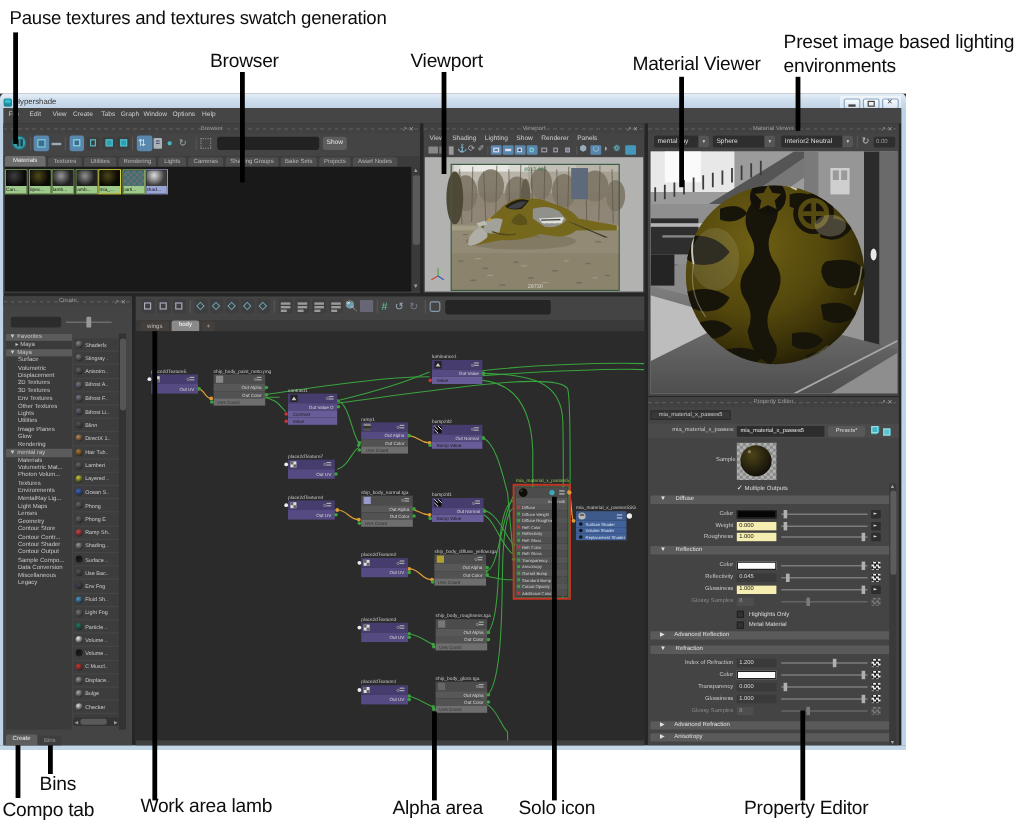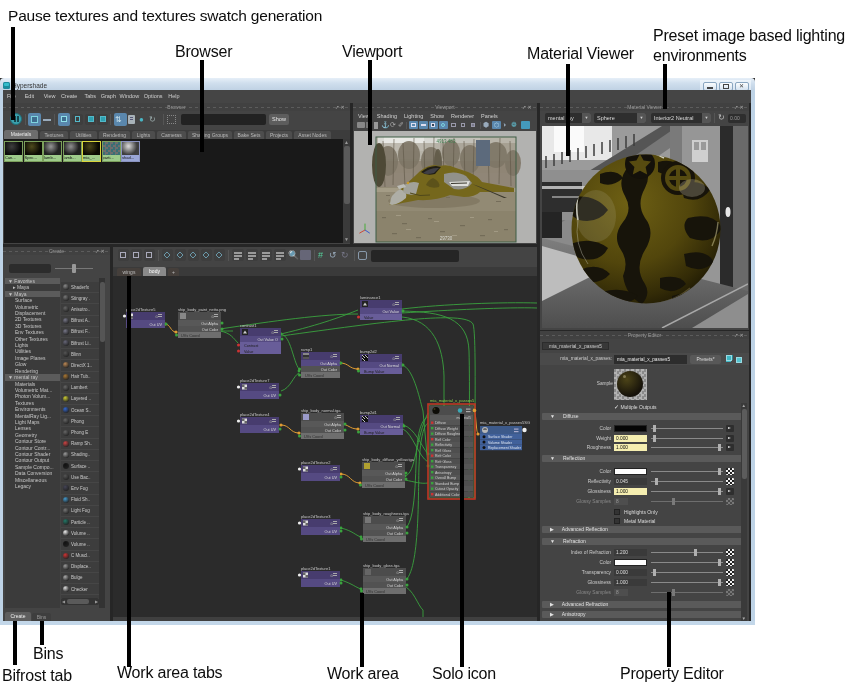--- a/index.html
+++ b/index.html
@@ -11,24 +11,24 @@
 .dash { background-image:repeating-linear-gradient(90deg,#5c5c5c 0 3px,transparent 3px 6px); background-size:100% 1px; background-repeat:no-repeat; background-position:0 4px; }
 </style>
 </head>
 <body>
 
 <div class="ann" style="left:8px; top:7px; font-size:15.5px;">Pause textures and textures swatch generation</div>
 <div class="ann" style="left:175px; top:43px;">Browser</div>
 <div class="ann" style="left:342px; top:43px;">Viewport</div>
 <div class="ann" style="left:527px; top:45px;">Material Viewer</div>
 <div class="ann" style="left:653px; top:26px; line-height:20px;">Preset image based lighting<br>environments</div>
-<div class="ann" style="left:2px; top:667px;">Bifrost tab</div>
+<div class="ann" style="left:2px; top:667px;">Compo tab</div>
 <div class="ann" style="left:33px; top:645px;">Bins</div>
-<div class="ann" style="left:117px; top:664px;">Work area tabs</div>
-<div class="ann" style="left:327px; top:665px;">Work area</div>
+<div class="ann" style="left:117px; top:664px;">Work area lamb</div>
+<div class="ann" style="left:327px; top:665px;">Alpha area</div>
 <div class="ann" style="left:432px; top:665px;">Solo icon</div>
 <div class="ann" style="left:620px; top:665px;">Property Editor</div>
 
 <div class="vline" style="left:11px; top:27px; height:93px;"></div>
 <div class="vline" style="left:200px; top:60px; height:92px;"></div>
 <div class="vline" style="left:368px; top:60px; height:85px;"></div>
 <div class="vline" style="left:566px; top:64px; height:92px;"></div>
 <div class="vline" style="left:663px; top:64px; height:45px;"></div>
 <div class="vline" style="left:13px; top:621px; height:44px;"></div>
 <div class="vline" style="left:39.5px; top:621px; height:24px;"></div>

